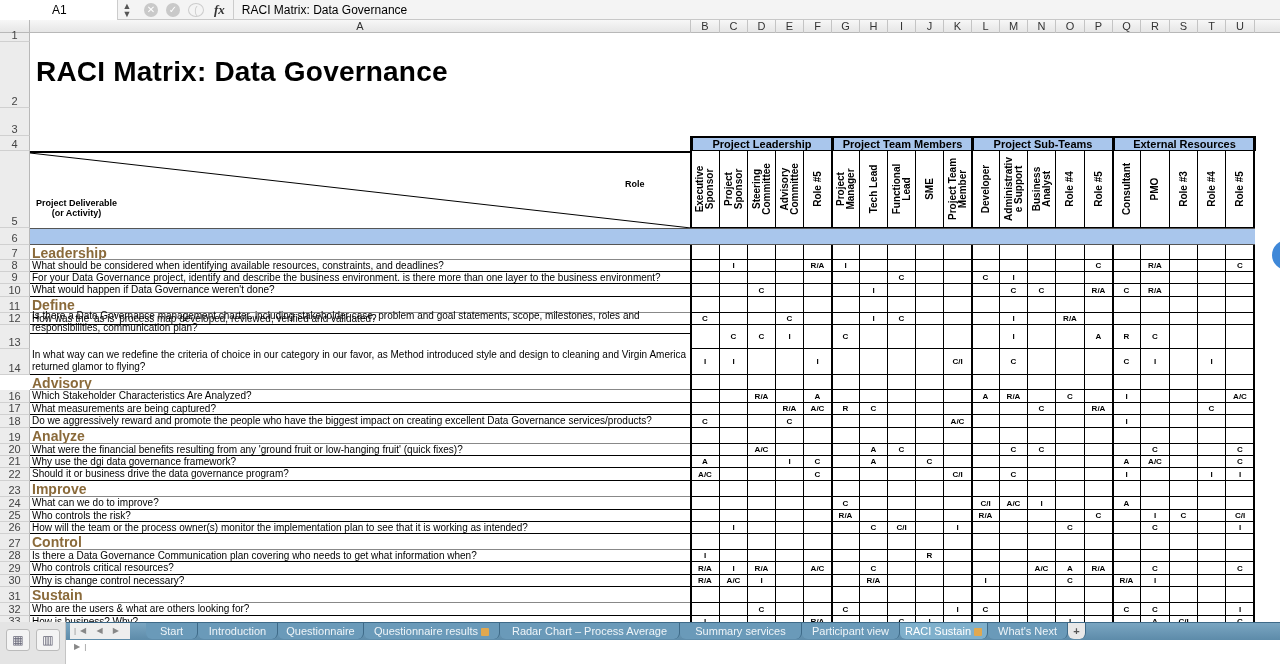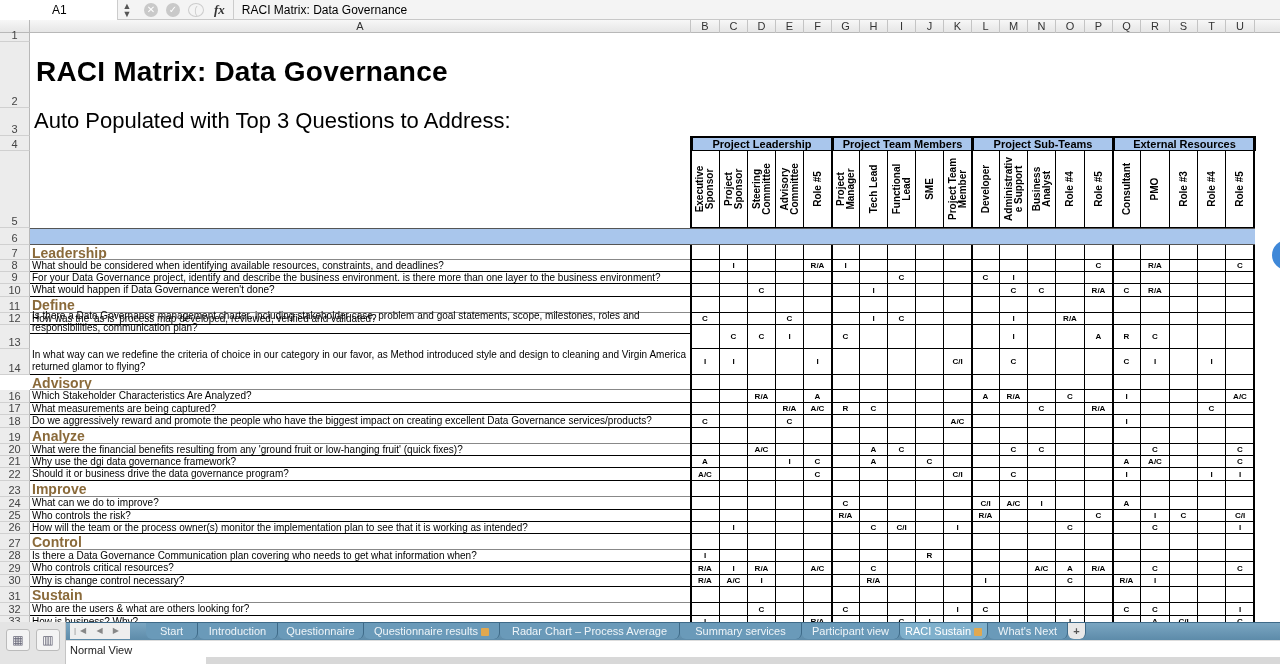--- a/index.html
+++ b/index.html
@@ -133,22 +133,28 @@
       <div class="rowhdr" style="top: 534px; height: 16px;">27</div>
       <div class="rowhdr" style="top: 550px; height: 12px;">28</div>
       <div class="rowhdr" style="top: 562px; height: 13px;">29</div>
       <div class="rowhdr" style="top: 575px; height: 12px;">30</div>
       <div class="rowhdr" style="top: 587px; height: 16px;">31</div>
       <div class="rowhdr" style="top: 603px; height: 13px;">32</div>
       <div class="rowhdr" style="top: 616px; height: 12px;">33</div>
     </div>
 
   <div class="title">RACI Matrix: Data Governance</div>
-  <div class="subtitle">Auto Populated with Top 3 Questions to Address:</div>
-
+
+  <div class="diag-wrap">
+    <svg width="661" height="77">
+      <line x1="0" y1="0" x2="661" y2="75" stroke="#000" stroke-width="1"></line>
+    </svg>
+    <div class="role-lbl">Role</div>
+    <div class="deliv-lbl" id="deliv">Project Deliverable<br>(or Activity)</div>
+  </div>
 
   <div id="grid">
       <div class="grp" style="left: 691px; width: 142px;">Project Leadership</div>
       <div class="grp" style="left: 832px; width: 141px;">Project Team Members</div>
       <div class="grp" style="left: 972px; width: 142px;">Project Sub-Teams</div>
       <div class="grp" style="left: 1113px; width: 143px;">External Resources</div>
       <div class="rolehdr" style="left: 691px; width: 29px;">
         <span>Executive
 Sponsor</span>
       </div>
@@ -806,17 +812,13 @@
       <div class="tab" style="left: 198px; width: 80px;"><span>Introduction</span></div>
       <div class="tab" style="left: 278px; width: 86px;"><span>Questionnaire</span></div>
       <div class="tab" style="left: 364px; width: 136px;"><span>Questionnaire results</span><span class="lock"></span></div>
       <div class="tab" style="left: 500px; width: 180px;"><span>Radar Chart – Process Average</span></div>
       <div class="tab" style="left: 680px; width: 122px;"><span>Summary services</span></div>
       <div class="tab" style="left: 802px; width: 98px;"><span>Participant view</span></div>
       <div class="tab active" style="left: 900px; width: 88px;"><span>RACI Sustain</span><span class="lock"></span></div>
       <div class="tab" style="left: 988px; width: 80px;"><span>What's Next</span></div>
       <div class="tab plus" style="left: 1068px; width: 18px;">+</div>
     </div>
-  <div class="statusbar">
-    <div class="nv">Normal View</div>
-    <div class="shade"></div>
-  </div>
 </div>
 
 </body></html>

